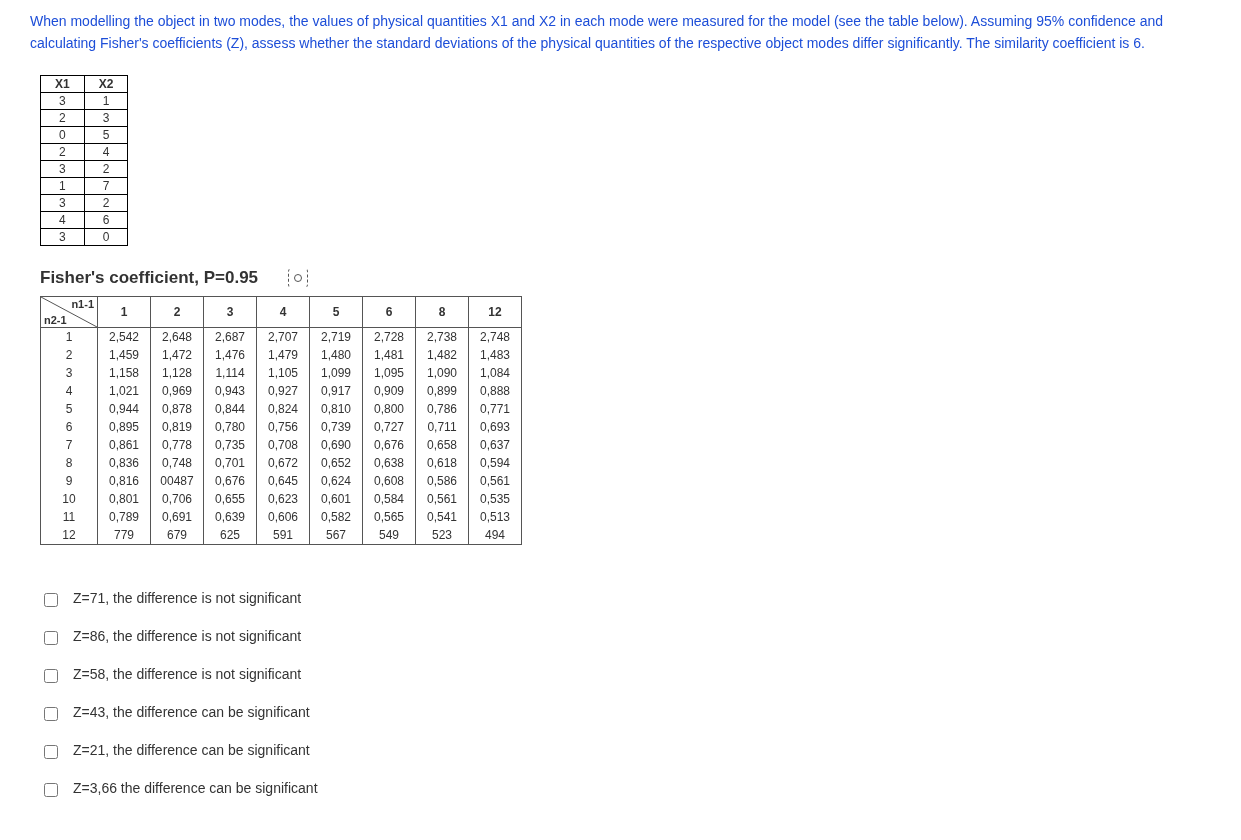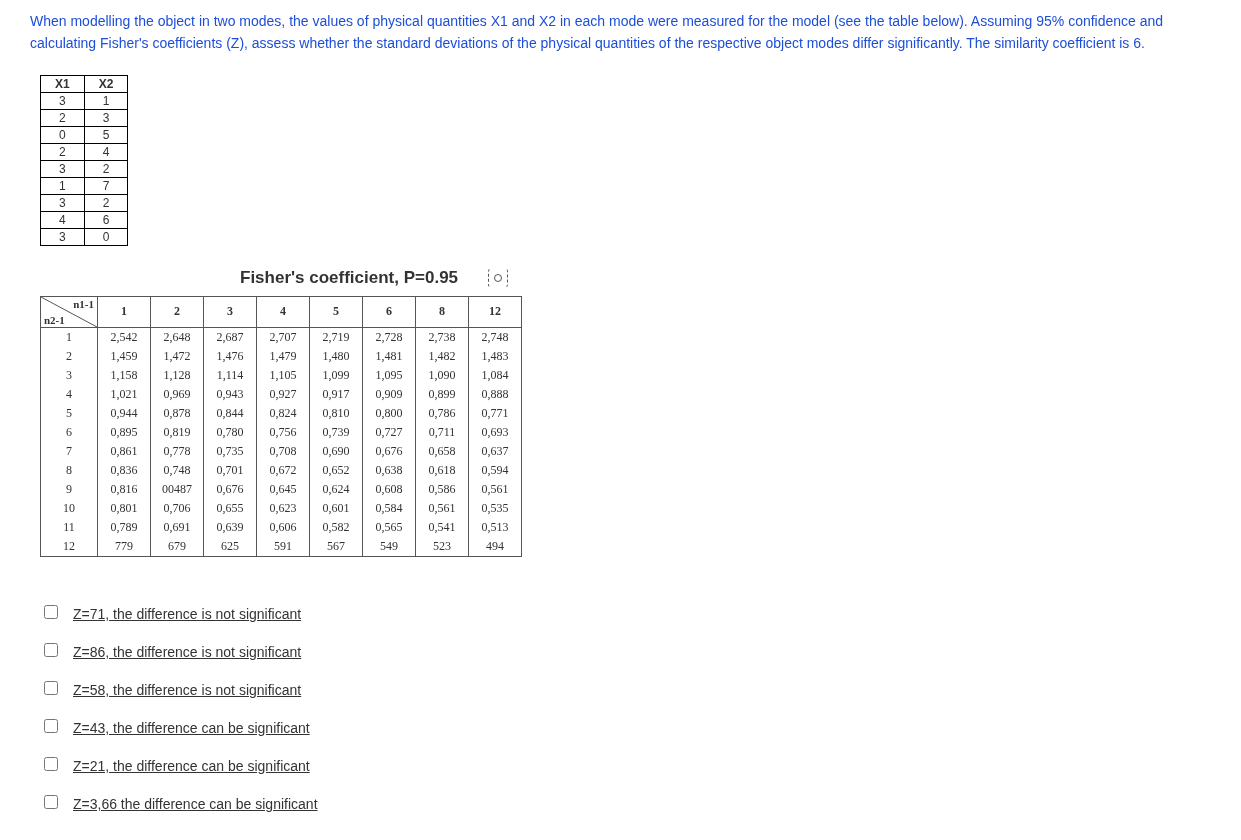--- a/index.html
+++ b/index.html
@@ -26,21 +26,20 @@
     text-align: center;
     font-size: 12px;
   }
   .data-table th {
     font-weight: bold;
     text-align: right;
   }
   .fisher-title {
     font-weight: bold;
     font-size: 17px;
-    margin-left: 200px;
     margin-bottom: 8px;
     display: flex;
     align-items: center;
     gap: 30px;
   }
   .capture-icon {
     width: 18px;
     height: 18px;
     border: 1.5px solid #555;
     border-radius: 4px;
@@ -59,21 +58,21 @@
     height: 6px;
     border: 1.5px solid #555;
     border-radius: 50%;
   }
   .fisher-wrap {
     margin-left: 10px;
     margin-bottom: 45px;
   }
   .fisher-table {
     border-collapse: collapse;
-    font-family: Liberation Serif, serif;
+    font-family: Liberation Sans, sans-serif;
     font-size: 12px;
     margin-top: 6px;
   }
   .fisher-table th, .fisher-table td {
     border: 1px solid #555;
     padding: 2px 8px;
     text-align: center;
     min-width: 36px;
   }
   .diag-cell {
@@ -86,24 +85,23 @@
   .diag-cell .n2 { position: absolute; bottom: 1px; left: 3px; font-size: 11px; font-weight: bold;}
   .diag-cell svg { position: absolute; top:0; left:0; }
   .fisher-body td { border-top: none; border-bottom: none; }
   .fisher-body tr:first-child td { border-top: 1px solid #555; }
   .fisher-body tr:last-child td { border-bottom: 1px solid #555; }
   .options {
     margin-left: 10px;
   }
   .option-row {
     display: flex;
-    align-items: flex-end;
+    align-items: flex-start;
     gap: 12px;
     margin-bottom: 18px;
-    text-decoration: underline;
   }
   .option-row input[type="checkbox"] {
     width: 14px;
     height: 14px;
   }
   .option-label {
     color: #333;
   }
 </style>
 </head>

